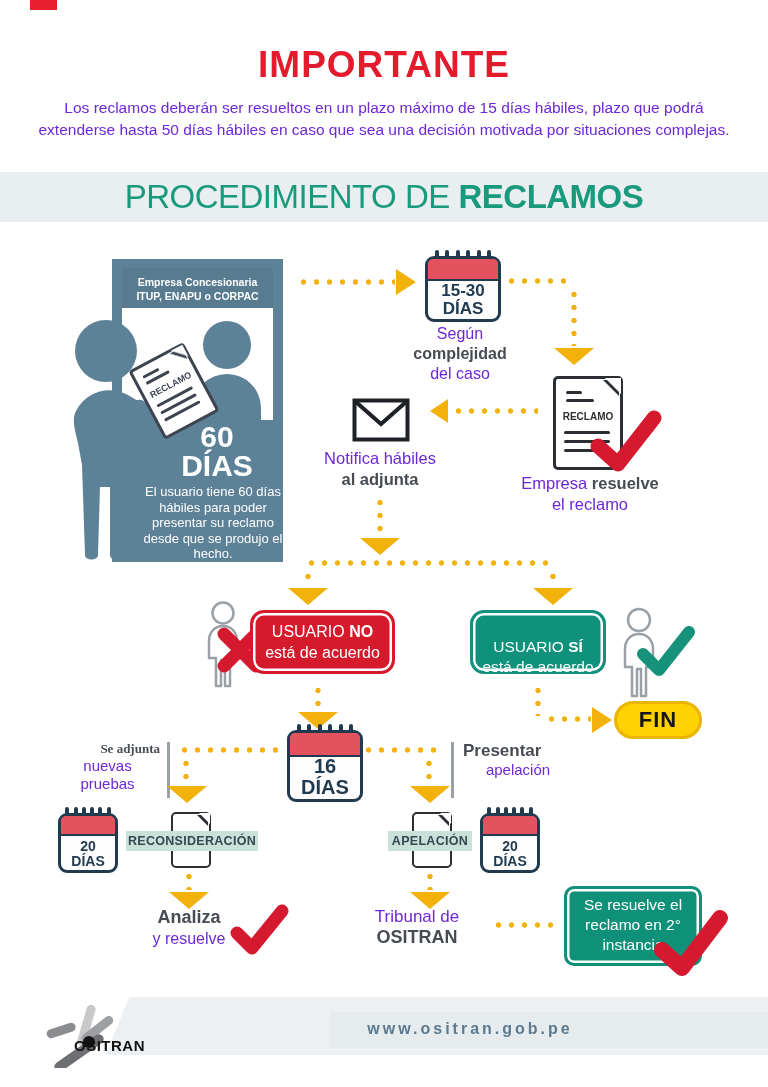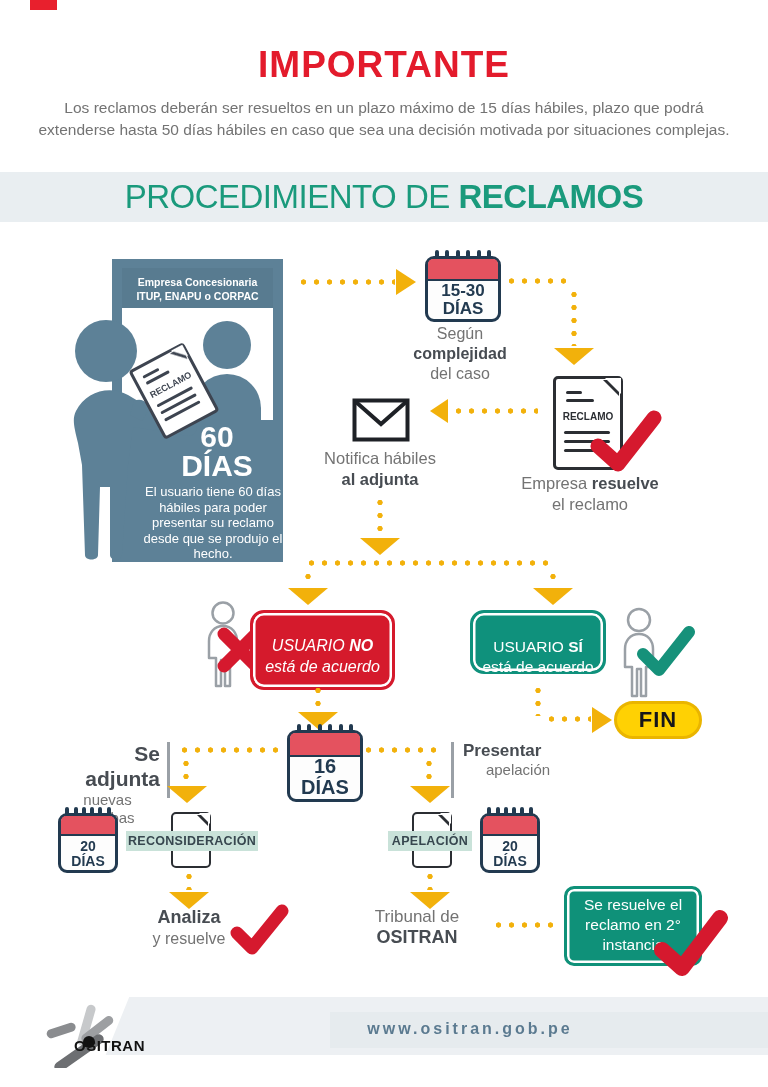--- a/index.html
+++ b/index.html
@@ -1,20 +1,20 @@
 <!DOCTYPE html>
 <html><head>
 <meta charset="utf-8">
 <style>
   html,body{margin:0;padding:0;background:#fff;}
   #page{position:relative;width:768px;height:1087px;background:#fff;overflow:hidden;
         font-family:"Liberation Sans",sans-serif;}
   .abs{position:absolute;}
   .ctr{text-align:center;}
-  .gray{color:#737373;text-align:center;}
+  .gray{color:#6d28d9;text-align:center;}
   .dark{color:#474c52;font-weight:700;}
 
   
   .dh{position:absolute;height:6px;
       background-image:radial-gradient(circle,#f2b10b 2.4px,transparent 2.9px);
       background-size:13px 6px;background-repeat:repeat-x;background-position:left center;}
   .dv{position:absolute;width:6px;
       background-image:radial-gradient(circle,#f2b10b 2.4px,transparent 2.9px);
       background-size:6px 13px;background-repeat:repeat-y;background-position:center top;}
   .ar-r{position:absolute;width:0;height:0;border-left:20px solid #f2b10b;
@@ -168,22 +168,22 @@
   <div class="dv" style="left:550px;top:570px;height:16px;"></div>
   <div class="ar-d" style="left:533px;top:588px;"></div>
 
   <svg class="abs" style="left:196px;top:600px;" width="54" height="88" viewBox="0 0 54 88">
     <circle cx="27" cy="13" r="10.5" fill="none" stroke="#9aa0a6" stroke-width="2.5"></circle>
     <path d="M27 26 c-9 0 -14 7 -14 15 v17 h7 v28 h5 v-26 h4 v26 h5 v-28 h7 v-17 c0 -8 -5 -15 -14 -15 z" fill="none" stroke="#9aa0a6" stroke-width="2.5" stroke-linejoin="round"></path>
   </svg>
   <svg class="abs" style="left:212px;top:622px;" width="56" height="56" viewBox="0 0 56 56">
     <path d="M12 12 L44 44 M44 12 L12 44" stroke="#d5192e" stroke-width="13" stroke-linecap="round"></path>
   </svg>
-  <div class="abs whitebox-inset ctr" style="left:250px;top:610px;width:145px;height:80px;background:#d51a2c;border:3px solid #d51a2c;
-              border-radius:14px;box-sizing:border-box;color:#fff;font-size:16px;line-height:1.3;padding-top:23px;font-style:italic;">
+  <div class="abs whitebox-inset ctr" style="left:250px;top:610px;width:145px;height:64px;background:#d51a2c;border:3px solid #d51a2c;
+              border-radius:14px;box-sizing:border-box;color:#fff;font-size:16px;line-height:1.3;padding-top:9px;">
     <div>
       <span>USUARIO </span><span style="font-weight:800;">NO</span>
     </div>
     <div>está de acuerdo</div>
   </div>
 
   <div class="abs whitebox-inset ctr" style="left:470px;top:610px;width:136px;height:64px;background:#0f917c;border:3px solid #0f917c;
               border-radius:14px;box-sizing:border-box;color:#fff;font-size:15.5px;line-height:1.3;padding-top:24px;">
     <div>
       <span>USUARIO </span><span style="font-weight:800;">SÍ</span>
@@ -220,21 +220,21 @@
         <i></i>
       </div>
     <div class="hd"></div>
     <div class="txt" style="font-size:20px;">
       <div>16</div>
       <div>DÍAS</div>
     </div>
   </div>
 
   <div class="abs" style="left:55px;top:741px;width:105px;text-align:right;font-size:15px;line-height:1.2;">
-    <div class="dark" style="font-size:21px;">Se adjunta</div>
+    <div class="dark" style="font-size:13px;font-family:Liberation Serif, serif;">Se adjunta</div>
     <div class="gray">nuevas</div>
     <div class="gray">pruebas</div>
   </div>
   <div class="abs" style="left:167px;top:742px;width:2.5px;height:56px;background:#9aa0a6;"></div>
   <div class="dh" style="left:178px;top:747px;width:105px;"></div>
   <div class="dv" style="left:183px;top:757px;height:28px;"></div>
   <div class="ar-d" style="left:167px;top:786px;"></div>
 
   <div class="abs" style="left:451px;top:742px;width:2.5px;height:56px;background:#9aa0a6;"></div>
   <div class="abs" style="left:463px;top:741px;width:110px;text-align:left;font-size:15px;line-height:1.2;">

